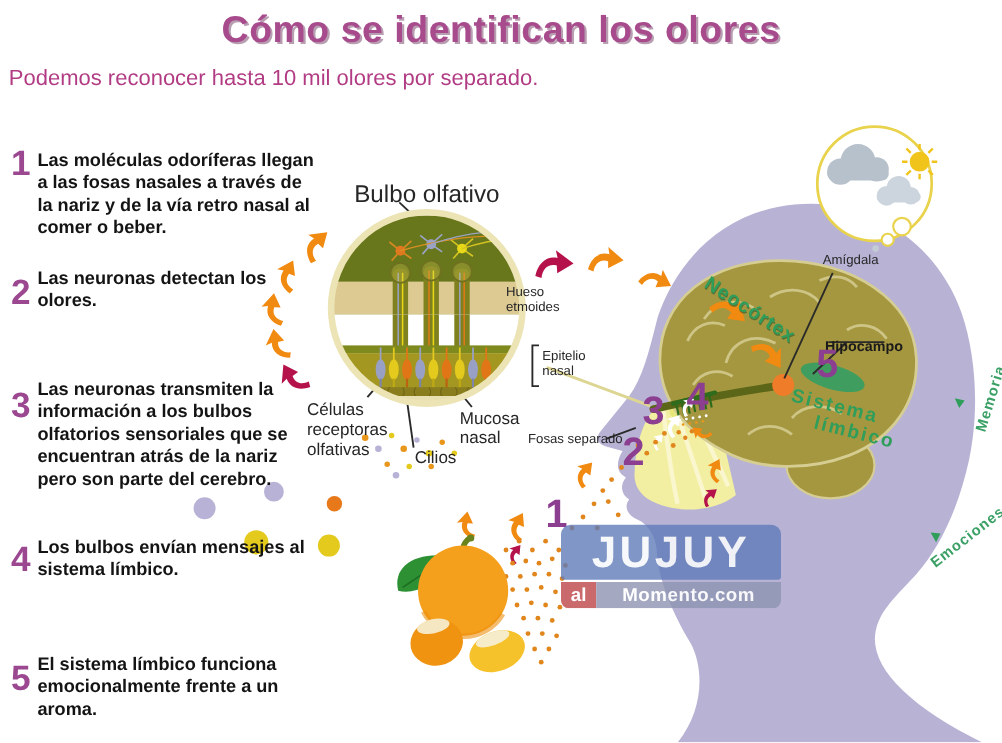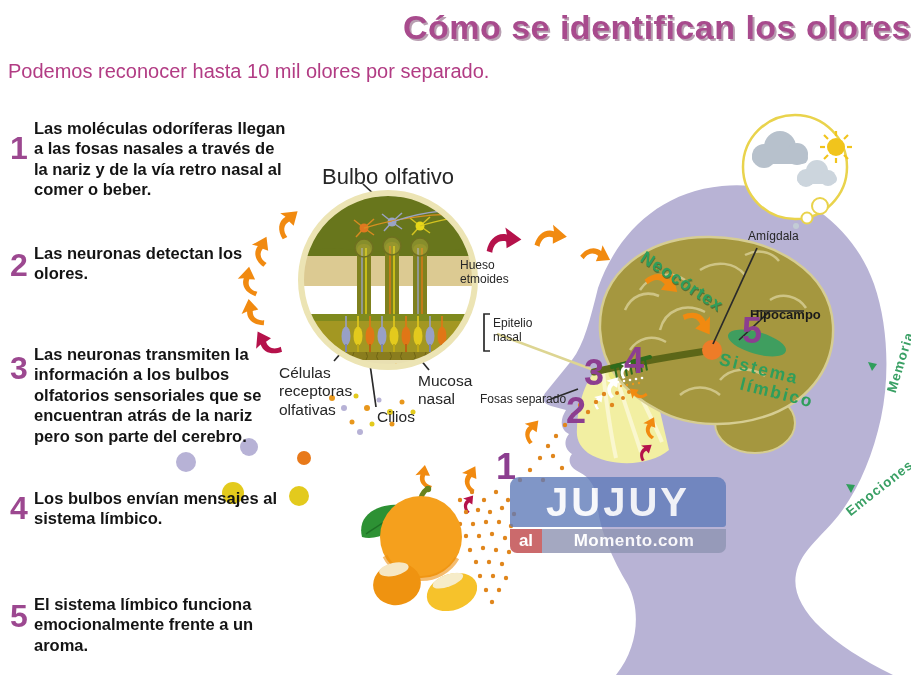--- a/index.html
+++ b/index.html
@@ -1,40 +1,40 @@
 <!DOCTYPE html>
 <html><head>
 <meta charset="utf-8">
 <style>
   html,body{margin:0;padding:0;background:#fff;}
   .canvas{position:relative;width:911px;height:675px;background:#ffffff;overflow:hidden;
           font-family:"Liberation Sans",sans-serif;}
   .abs{position:absolute;}
-  .title{left:0;top:8px;width:911px;text-align:right;font-size:34px;font-weight:700;
+  .title{left:0;top:8px;width:911px;text-align:center;font-size:34px;font-weight:700;
          color:#a84b8d;text-shadow:2px 2px 0 rgba(98,40,82,.45);letter-spacing:.5px;}
   .subtitle{left:8px;top:60px;font-size:20px;font-weight:400;color:#b23c84;}
   .step-num{font-size:32px;font-weight:700;color:#9c4890;width:26px;text-align:center;}
   .step-text{width:254px;font-size:16.5px;font-weight:700;color:#141414;line-height:1.24;}
   .dlabel{font-size:12px;color:#262626;line-height:1.18;}
   .dlabel.small{font-size:15.5px;}
   .marker{font-size:36px;font-weight:700;color:#8c3e90;}
   .green{color:#2f9e5b;font-weight:700;}
   .thought-text{left:632px;top:108px;width:158px;font-size:16.5px;font-weight:700;
                 color:#5d5399;line-height:1.22;}
   .neocortex{left:648px;top:247px;font-size:17.5px;letter-spacing:1px;
              transform:rotate(33deg);transform-origin:0 0;text-shadow:1px 1px 0 rgba(25,80,45,.55);}
   .sistema{left:722px;top:350px;font-size:17.5px;letter-spacing:2px;line-height:1.1;
            transform:rotate(14deg);transform-origin:0 0;}
   .sistema .l2{margin-left:26px;}
   .memoria{left:884px;top:390px;font-size:13.5px;letter-spacing:1px;font-weight:700;
            transform:rotate(-73deg);transform-origin:0 0;color:#3aa065;}
   .emociones{left:843px;top:507px;font-size:13.5px;letter-spacing:1px;font-weight:700;
              transform:rotate(-38deg);transform-origin:0 0;color:#3aa065;}
   .hipocampo{left:750px;top:307px;font-size:13px;font-weight:700;color:#1a1a1a;}
-  .wm{left:510px;top:477px;width:216px;opacity:.9;}
+  .wm{left:510px;top:477px;width:200px;opacity:.9;}
   .wm-top{height:50px;background:rgba(95,122,184,.88);border-radius:9px 9px 3px 3px;
           display:flex;align-items:center;justify-content:center;
           font-size:40px;font-weight:700;letter-spacing:3px;color:rgba(255,255,255,.95);}
   .wm-bot{height:24px;margin-top:2px;display:flex;border-radius:0 0 7px 7px;overflow:hidden;}
   .wm-al{width:32px;background:rgba(192,72,74,.9);color:#fff;font-weight:700;font-size:17px;
          display:flex;align-items:center;justify-content:center;}
   .wm-rest{flex:1;background:rgba(143,149,178,.9);color:#fff;font-weight:700;font-size:17px;
            display:flex;align-items:center;justify-content:center;letter-spacing:.5px;}
 </style>
 </head>
@@ -447,21 +447,21 @@
          <circle cx="140" cy="177" r="1.6" fill="#e8971c"></circle>
         </g>
     </g>
     <circle cx="92" cy="92" r="87" fill="none" stroke="#ece4b4" stroke-width="6"></circle>
   </svg>
 
   <div class="abs title">Cómo se identifican los olores</div>
   <div class="abs subtitle">Podemos reconocer hasta 10 mil olores por separado.</div>
 
   <div class="abs step-num" style="left:6px;top:130px">1</div>
-  <div class="abs step-text" style="left:34px;top:118px">Las moléculas odoríferas llegan a las fosas nasales a través de la nariz y de la vía retro nasal al comer o beber.</div>
+  <div class="abs step-text" style="left:34px;top:136px">Las moléculas odoríferas llegan a las fosas nasales a través de la nariz y de la vía retro nasal al comer o beber.</div>
   <div class="abs step-num" style="left:6px;top:247px">2</div>
   <div class="abs step-text" style="left:34px;top:243px">Las neuronas detectan los olores.</div>
   <div class="abs step-num" style="left:6px;top:350px">3</div>
   <div class="abs step-text" style="left:34px;top:344px">Las neuronas transmiten la información a los bulbos olfatorios sensoriales que se encuentran atrás de la nariz pero son parte del cerebro.</div>
   <div class="abs step-num" style="left:6px;top:490px">4</div>
   <div class="abs step-text" style="left:34px;top:488px">Los bulbos envían mensajes al sistema límbico.</div>
   <div class="abs step-num" style="left:6px;top:598px">5</div>
   <div class="abs step-text" style="left:34px;top:594px">El sistema límbico funciona emocionalmente frente a un aroma.</div>
 
   <div class="abs dlabel" style="left:322px;top:164px;font-size:22px">Bulbo olfativo</div>

